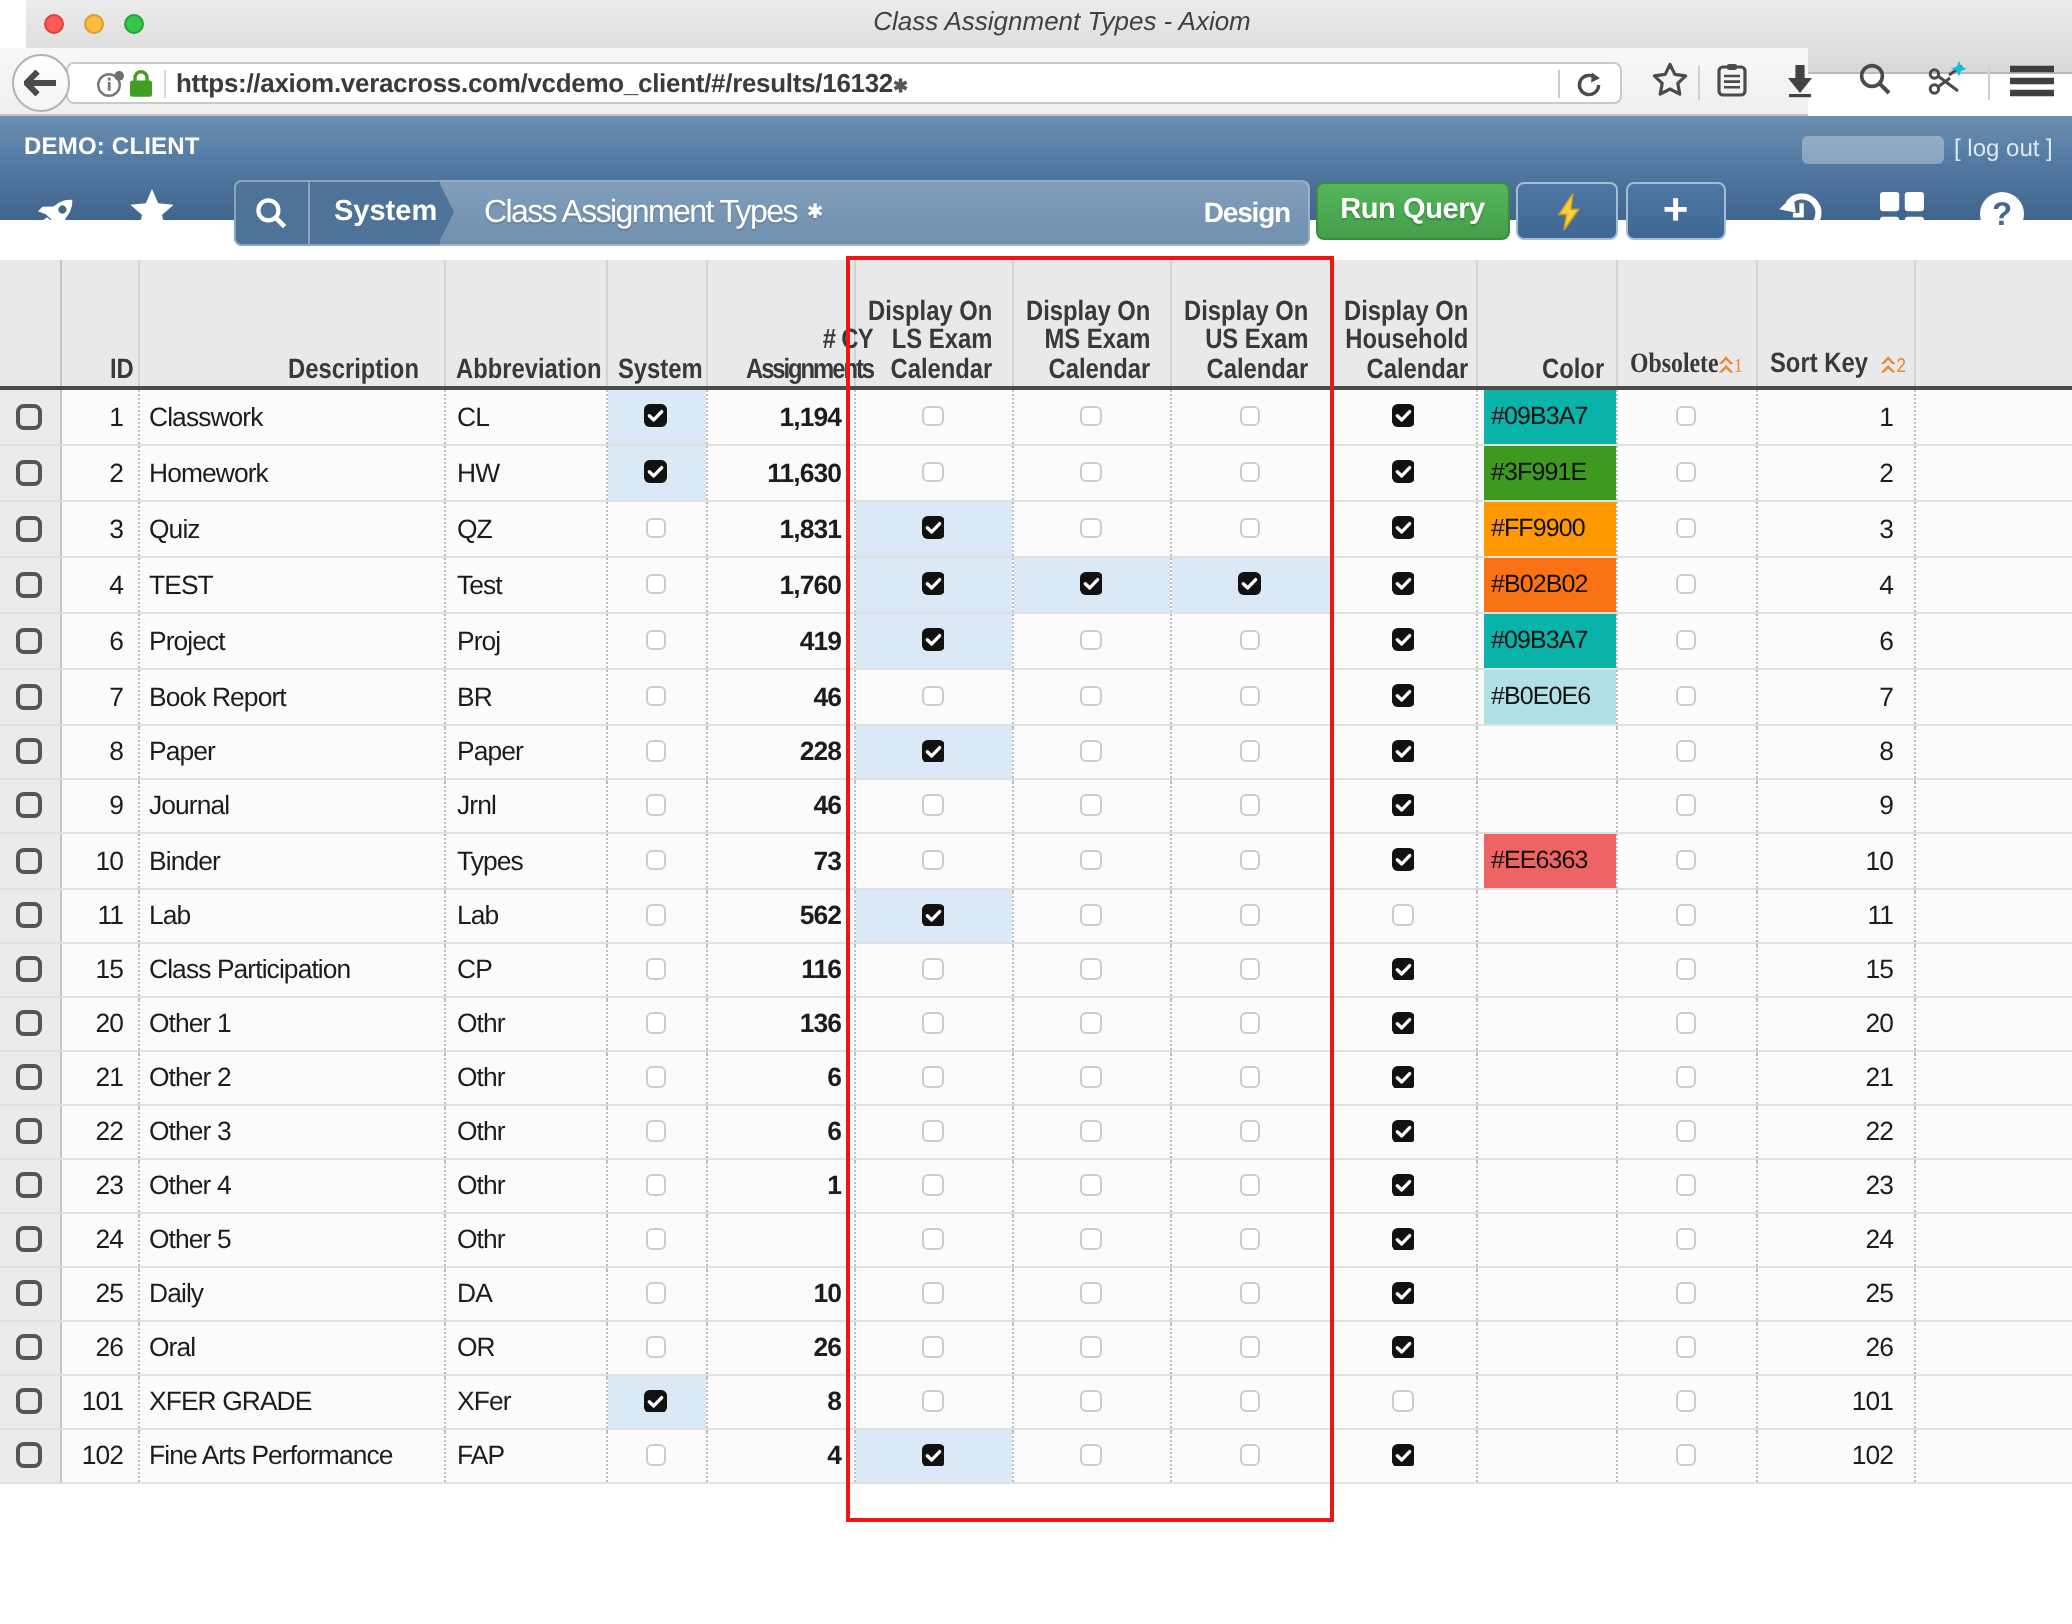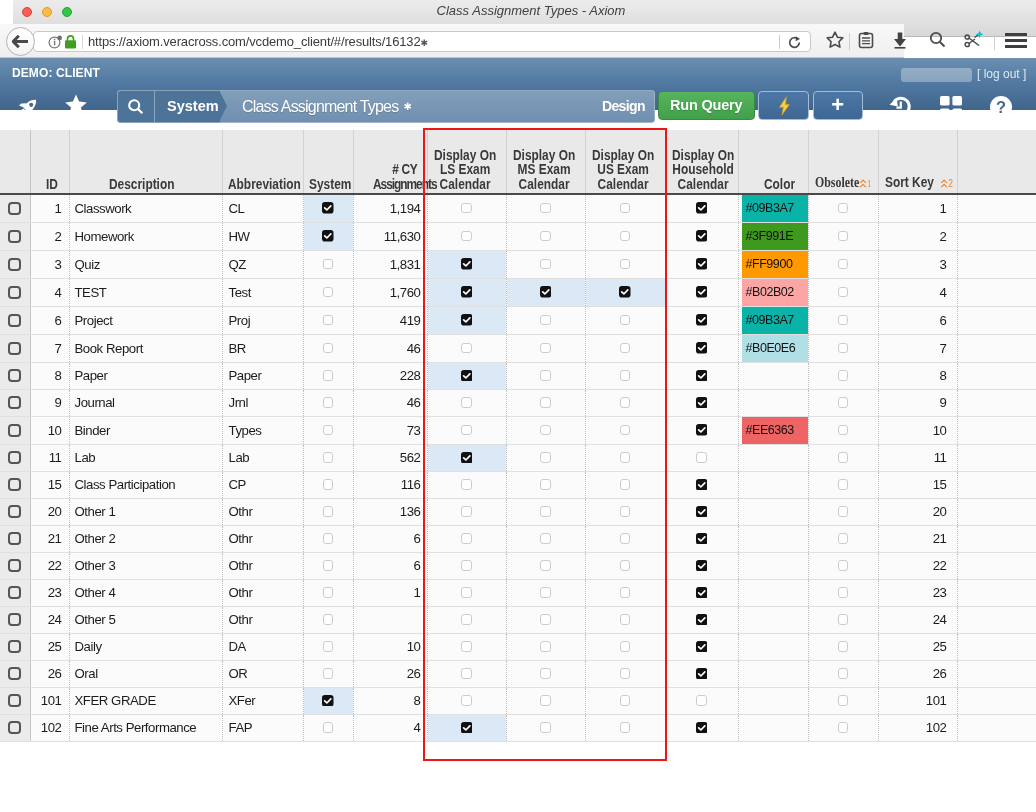--- a/index.html
+++ b/index.html
@@ -9,21 +9,21 @@
 
 .titlebar { position:absolute; left:13px; top:0; width:1036px; height:37px;
   background:linear-gradient(#ececec,#d8d8d8); border-bottom:1px solid #b9b9b9;font-style:italic; }
 .tl { position:absolute; top:6.5px; width:10px; height:10px; border-radius:50%; }
 .tl.r { left:9px;  background:#fc5b57; border:1px solid #d9423e; }
 .tl.y { left:29px; background:#fcbc3f; border:1px solid #dd9b27; }
 .tl.g { left:49px; background:#33c748; border:1px solid #24a437; }
 .wtitle { position:absolute; top:0; left:0; width:1036px; height:22px; line-height:21px;
   text-align:center; font-size:13px; color:#404040; }
 .navbar { position:absolute; left:0; top:24px; width:904px; height:34px;
-  background:linear-gradient(#f8f8f8,#efefee); border-bottom:1px solid #c3c3c3; }
+  background:linear-gradient(#f8f8f8,#efefee); border-bottom:1px solid #c3c3c3;font-weight:bold; }
 .backbtn { position:absolute; left:6px; top:2.5px; width:29px; height:29px; border-radius:50%;
   background:linear-gradient(#ffffff,#f4f4f4); border:1px solid #b3b3b3; z-index:3; }
 .backbtn svg { position:absolute; left:5px; top:7px; }
 .urlbar { position:absolute; left:33px; top:7px; width:778px; height:21px; background:#fff;
   border:1px solid #c9c9c9; border-radius:4px; }
 .urlbar .info { position:absolute; left:14px; top:3px; }
 .urlbar .lock { position:absolute; left:30px; top:3px; }
 .urlbar .sep1 { position:absolute; left:48px; top:3px; width:1px; height:14px; background:#d9d9d9; }
 .urltext { position:absolute; left:54px; top:0; height:19px; line-height:20px; font-size:13px;
   color:#3b3b3b; letter-spacing:-0.15px; white-space:nowrap; }
@@ -66,33 +66,33 @@
   color:#fff; font-weight:bold; font-size:22px; text-align:center; line-height:26px; }
 .hicon { position:absolute; top:37px; }
 
 .tablewrap { position:absolute; left:0; top:130px; width:1036px; }
 table { border-collapse:collapse; table-layout:fixed; width:1036px; font-family:"Liberation Sans", sans-serif; }
 col.w0{width:30px} col.w1{width:39px} col.w2{width:153px} col.w3{width:81px} col.w4{width:50px}
 col.w5{width:74px} col.w6{width:79px} col.w7{width:79px} col.w8{width:80px} col.w9{width:73px}
 col.w10{width:70px} col.w11{width:70px} col.w12{width:79px} col.w13{width:79px}
 thead td { background:#e9e9e9; vertical-align:bottom; font-weight:bold; font-size:14px;
   color:#393939; padding:0 0 2px 5px; height:64px;
-  border-right:1px solid #d2d2d2; line-height:14.5px; text-align:center; white-space:nowrap;margin-top:32px; }
+  border-right:1px solid #d2d2d2; line-height:14.5px; text-align:right; white-space:nowrap;margin-top:32px; }
 thead .ht { display:inline-block; transform:scaleX(0.85); transform-origin:0 100%; }
 thead tr { border-bottom:2px solid #4a4a4a; }
 thead td.c0 { border-right:1px solid #c4c4c4; }
 thead td.c13, tbody td.c13 { border-right:none; }
 tbody td { height:27px; font-size:13.2px; letter-spacing:-0.45px; color:#1c1c1c; line-height:26px; border-right:1px dotted #bfbfbf;
   border-bottom:1px solid #e0e0e0; padding:0; overflow:hidden; white-space:nowrap; background:#fbfbfb; }
 tbody td.c0 { background:#ebebeb; border-right:1px solid #c4c4c4; text-align:center; }
 tbody td.c1 { text-align:right; padding-right:7px; }
 tbody td.c2 { padding-left:5px; }
 tbody td.c3 { padding-left:6px;margin-top:48px; }
 tbody td.c4, tbody td.c6, tbody td.c7, tbody td.c8, tbody td.c9, tbody td.c11 { text-align:center; }
-tbody td.c5 { text-align:right; padding-right:6px; }
+tbody td.c5 { text-align:right; padding-right:6px;font-weight:bold; }
 tbody td.c12 { text-align:right; padding-right:10px; }
 thead td.c1 { padding-left:6px; }
 thead td.c4 { padding-left:5px; }
 thead td.c6, thead td.c7, thead td.c8, thead td.c9 { padding-left:6px; }
 thead td.c11 { padding-left:6px;font-family:Liberation Serif, serif; }
 thead td.c12 { padding-left:6px; }
 thead td.c5, thead td.c10 { padding-left:19px; }
 thead td.cy .ht { letter-spacing:-1.2px; }
 tbody td.hl { background:#dbe8f6; }
 .selbox { display:inline-block; width:13px; height:13px; border:2px solid #555;
@@ -359,21 +359,21 @@
                 </svg></span></td>
             <td class="c8 hl"><span class="cbk"><svg width="11.5" height="11.5" viewBox="0 0 13 13">
                   <rect x="0" y="0" width="13" height="13" rx="3.2" fill="#111"></rect>
                   <path d="M3 6.6 L5.5 9 L10 4.3" stroke="#fff" stroke-width="1.9" fill="none" stroke-linecap="round" stroke-linejoin="round"></path>
                 </svg></span></td>
             <td class="c9"><span class="cbk"><svg width="11.5" height="11.5" viewBox="0 0 13 13">
                   <rect x="0" y="0" width="13" height="13" rx="3.2" fill="#111"></rect>
                   <path d="M3 6.6 L5.5 9 L10 4.3" stroke="#fff" stroke-width="1.9" fill="none" stroke-linecap="round" stroke-linejoin="round"></path>
                 </svg></span></td>
             <td class="c10">
-              <div class="swatch" style="background:#fca5a5">#B02B02</div>
+              <div class="swatch" style="background:#f97316">#B02B02</div>
             </td>
             <td class="c11"><span class="cbu"></span></td>
             <td class="c12">4</td>
             <td class="c13"></td>
           </tr>
 <tr>
             <td class="c0"><span class="selbox"></span></td>
             <td class="c1">6</td>
             <td class="c2">Project</td>
             <td class="c3">Proj</td>

